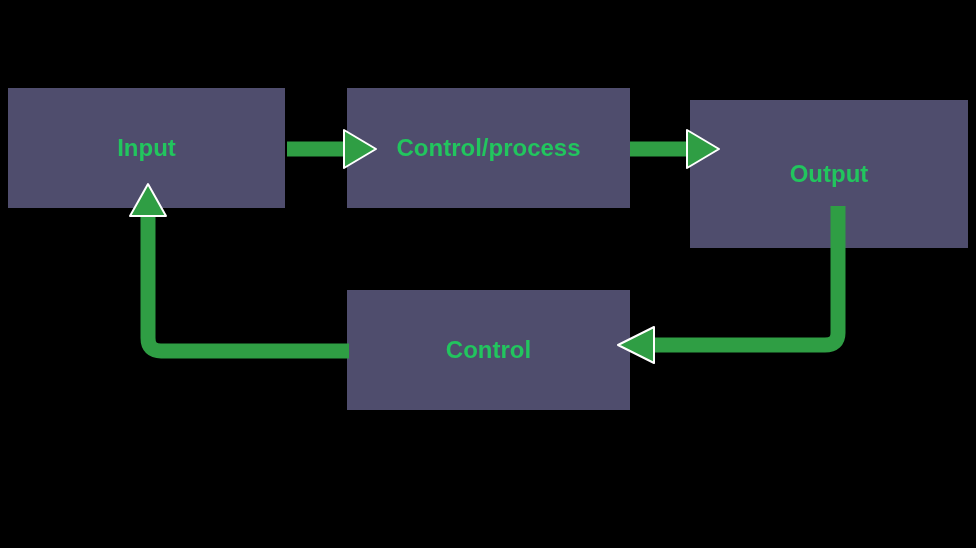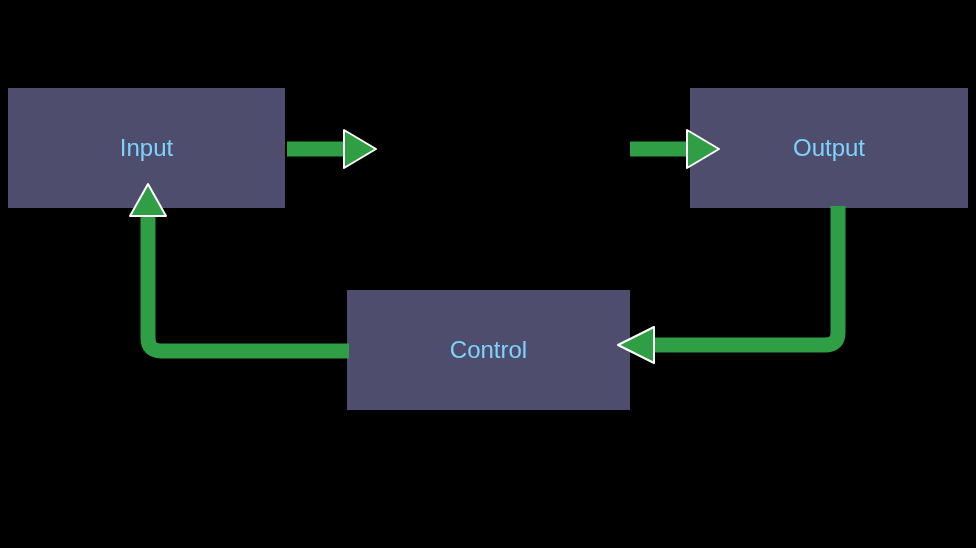--- a/index.html
+++ b/index.html
@@ -15,45 +15,48 @@
     font-family: "Liberation Sans", sans-serif;
   }
   .box {
     position: absolute;
     background: #4f4d6d;
     display: flex;
     align-items: center;
     justify-content: center;
   }
   .box-label {
-    color: #7dd3fc;
+    color: #22c55e;
     font-size: 24px;
-    font-weight: normal;
+    font-weight: bold;
     text-align: left;
   }
   #box-input    { left: 8px;   top: 88px;  width: 277px; height: 120px; }
   #box-control  { left: 347px; top: 88px;  width: 283px; height: 120px; }
-  #box-output   { left: 690px; top: 88px;  width: 278px; height: 120px; }
+  #box-output   { left: 690px; top: 100px;  width: 278px; height: 148px; }
   #box-feedback { left: 347px; top: 290px; width: 283px; height: 120px; }
   .arrow-layer {
     position: absolute;
     left: 0;
     top: 0;
     pointer-events: none;
   }
 </style>
 </head>
 <body>
 
 <div class="canvas">
 
   <div class="box" id="box-input">
     <span class="box-label">Input</span>
   </div>
 
+  <div class="box" id="box-control">
+    <span class="box-label">Control/process</span>
+  </div>
 
   <div class="box" id="box-output">
     <span class="box-label">Output</span>
   </div>
 
   <div class="box" id="box-feedback">
     <span class="box-label">Control</span>
   </div>
 
   <svg class="arrow-layer" width="976" height="548" viewBox="0 0 976 548">

